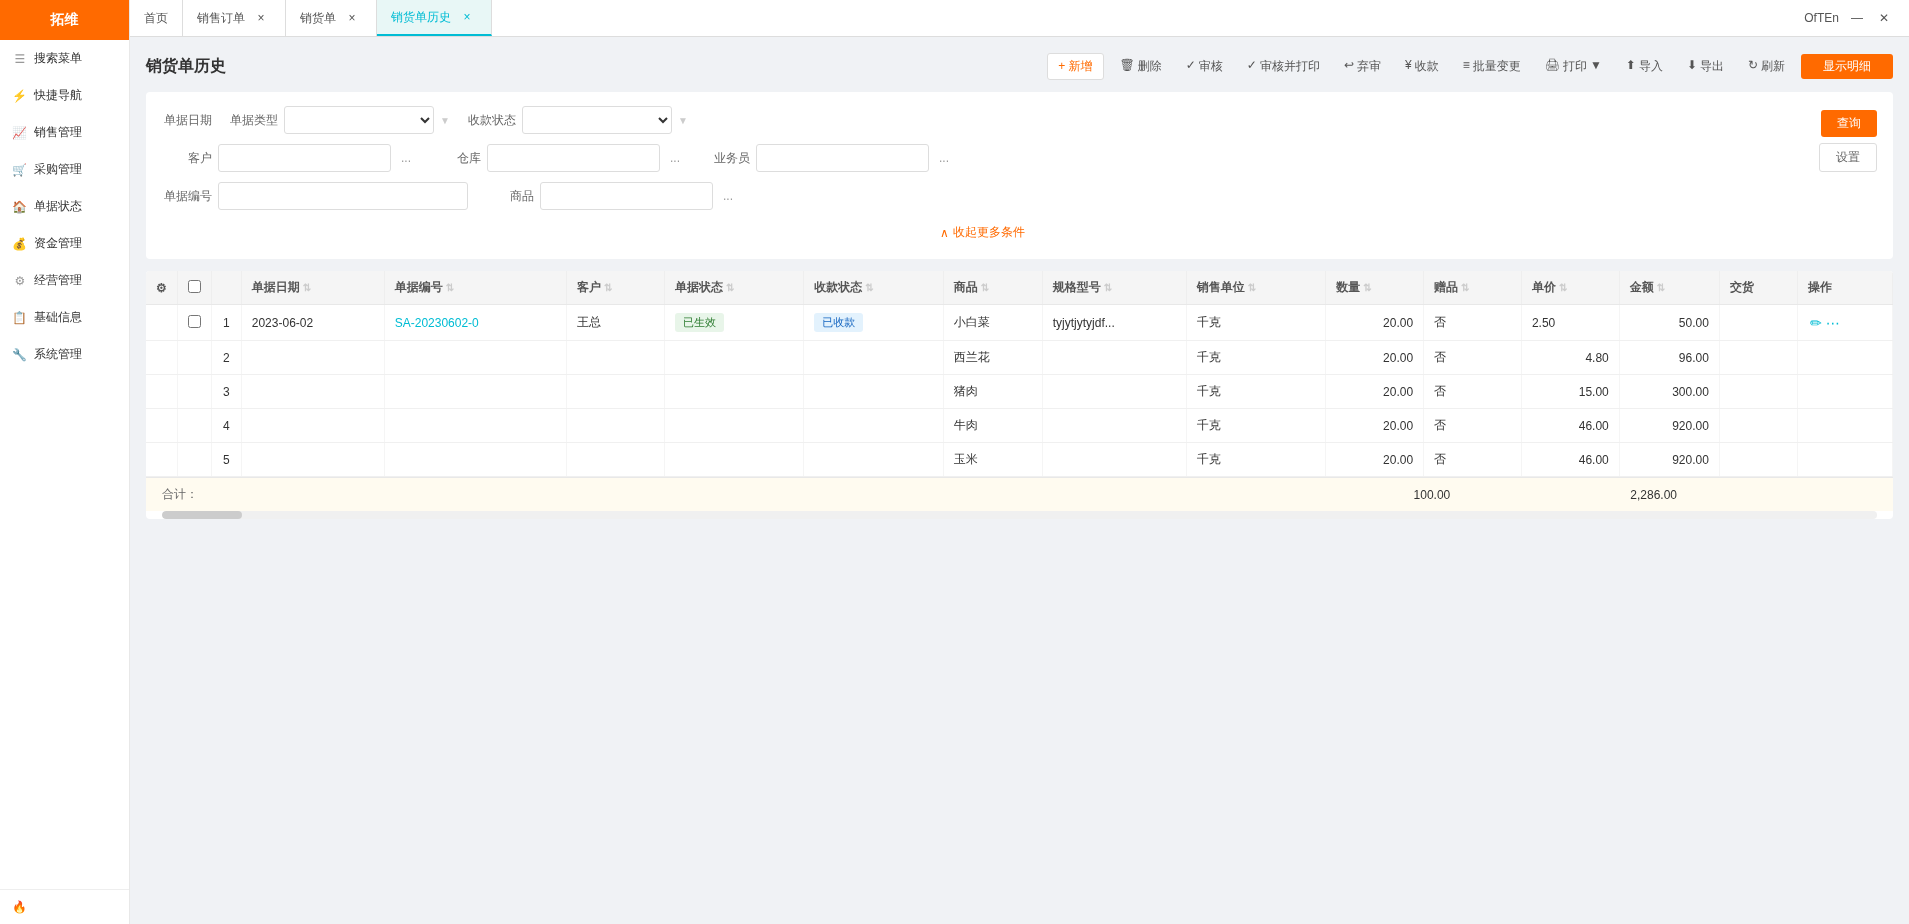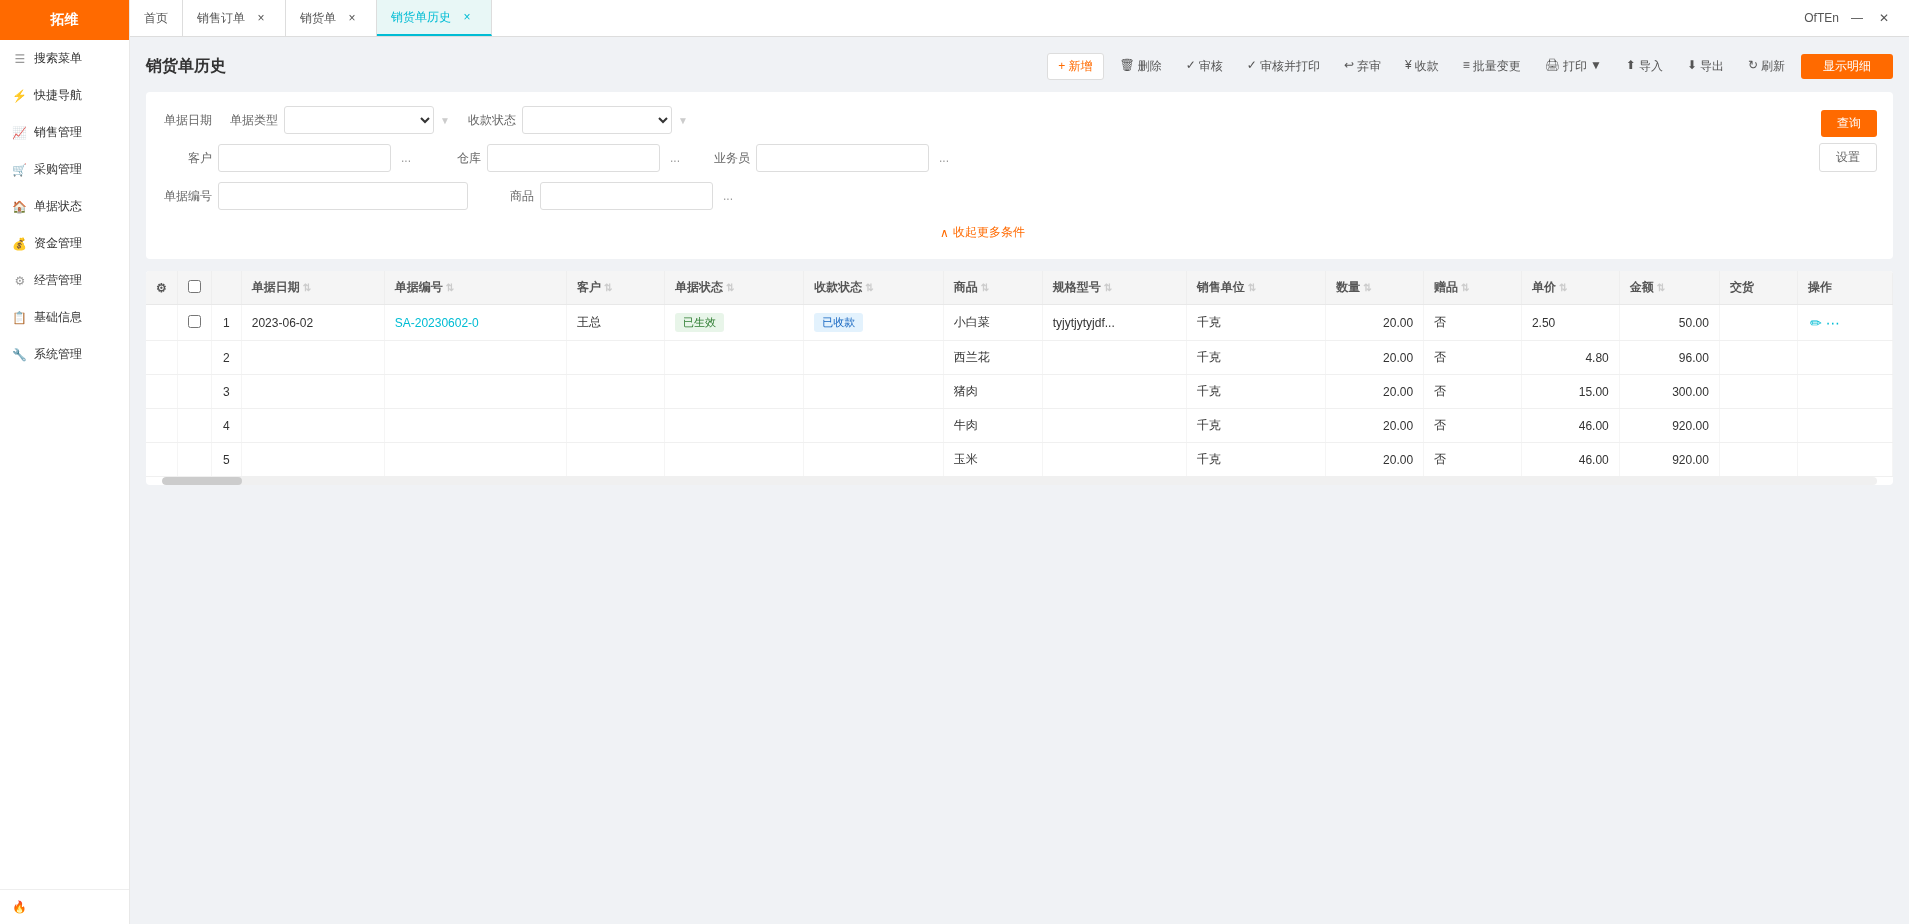--- a/index.html
+++ b/index.html
@@ -464,20 +464,27 @@
                 <td>否</td>
                 <td style="text-align:right;">46.00</td>
                 <td style="text-align:right;">920.00</td>
                 <td></td>
                 <td></td>
               </tr>
             </tbody>
         </table>
       </div>
 
+      <div class="table-footer">
+        <span class="footer-label">合计：</span>
+        <div class="footer-total">
+          <span class="footer-val" style="margin-left:700px;">100.00</span>
+          <span class="footer-val" style="margin-left:100px;">2,286.00</span>
+        </div>
+      </div>
 
       <div class="scroll-bar">
         <div class="scroll-thumb"></div>
       </div>
 
     </div>
   </div>
 </div>
 
 </body></html>

